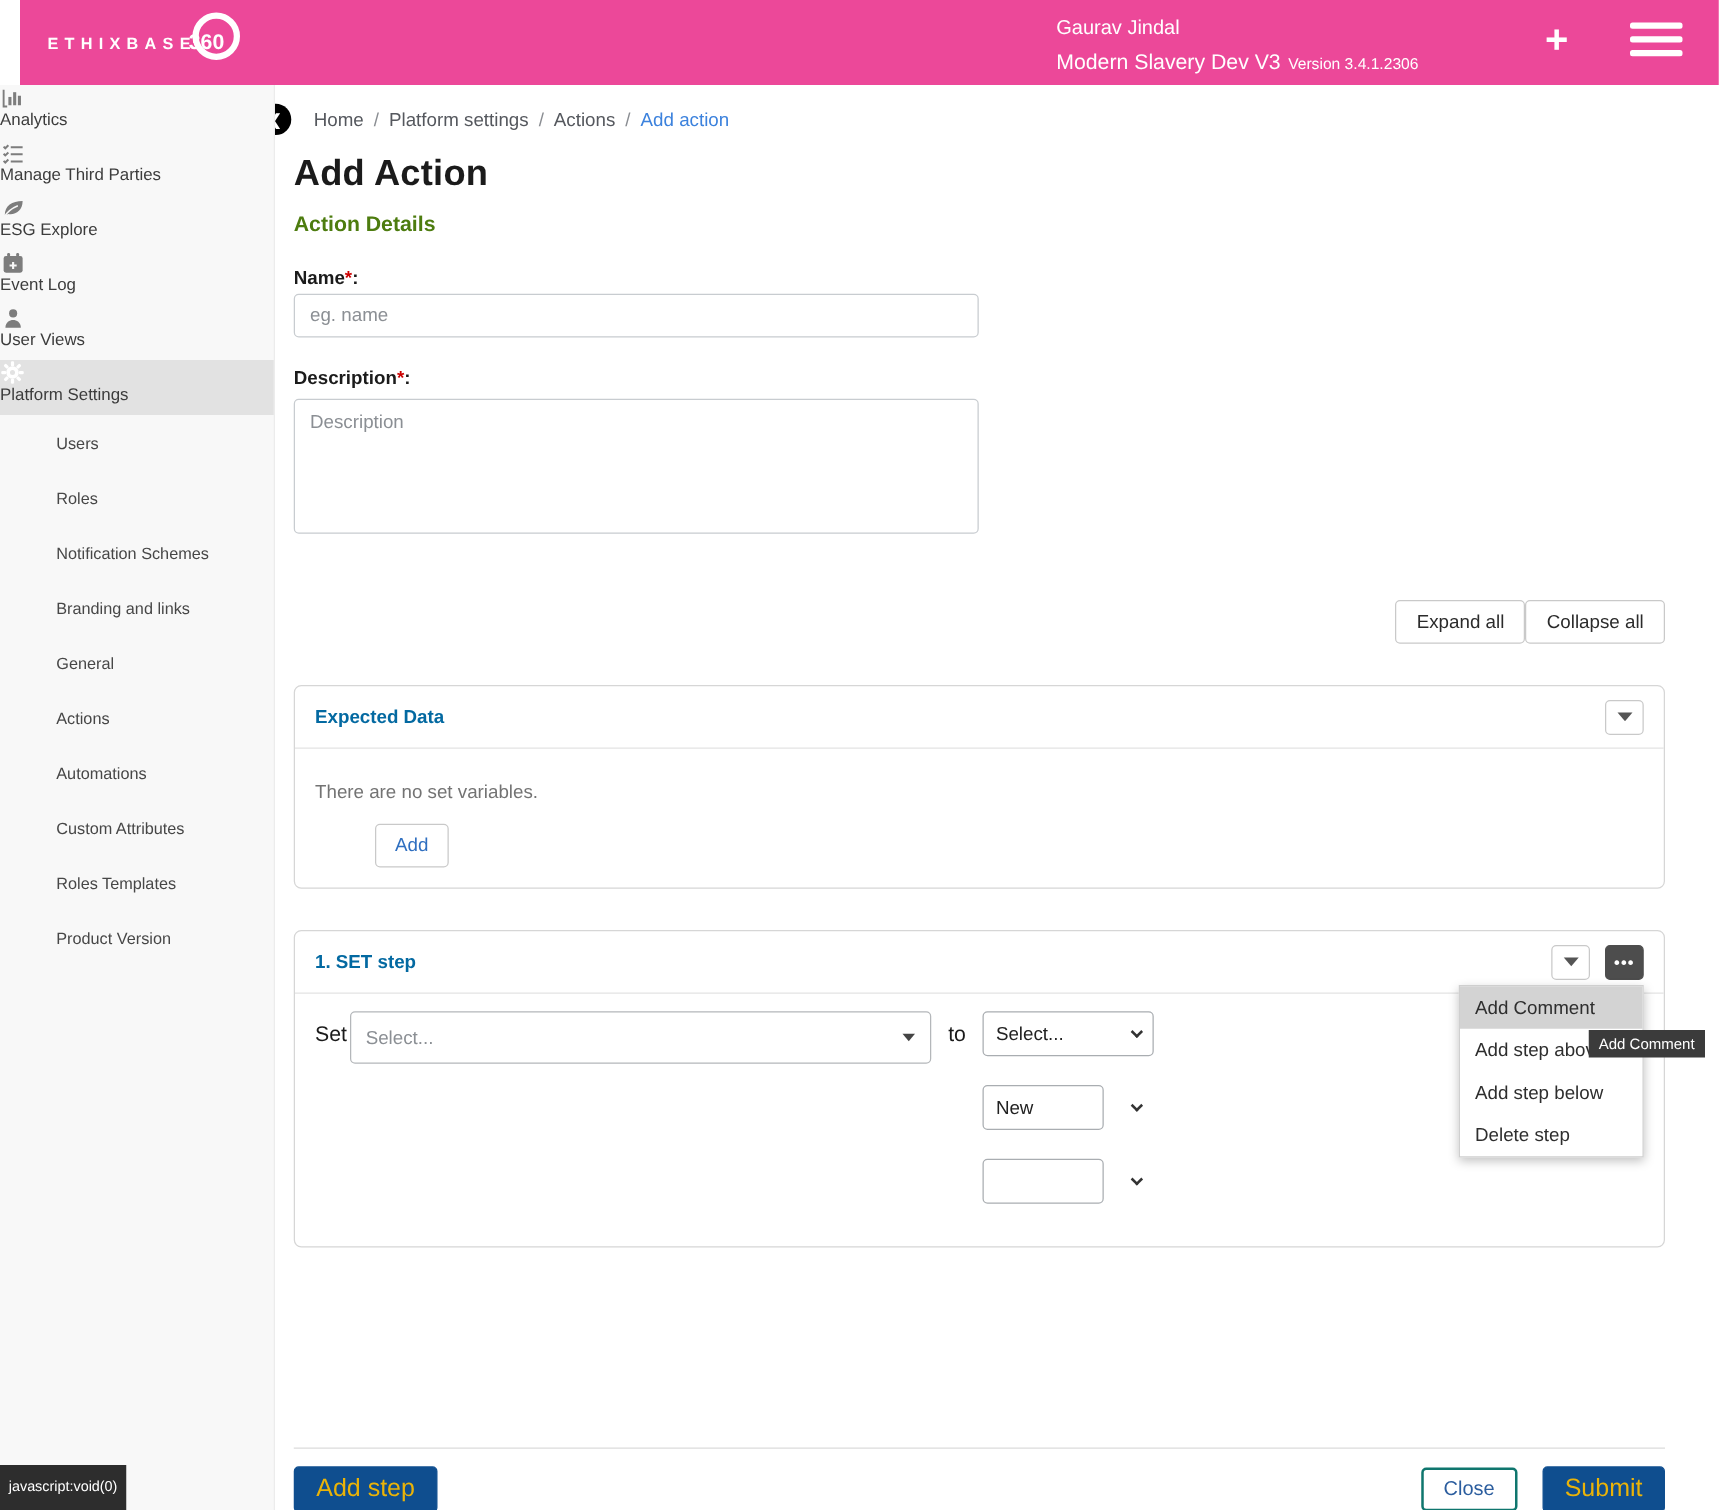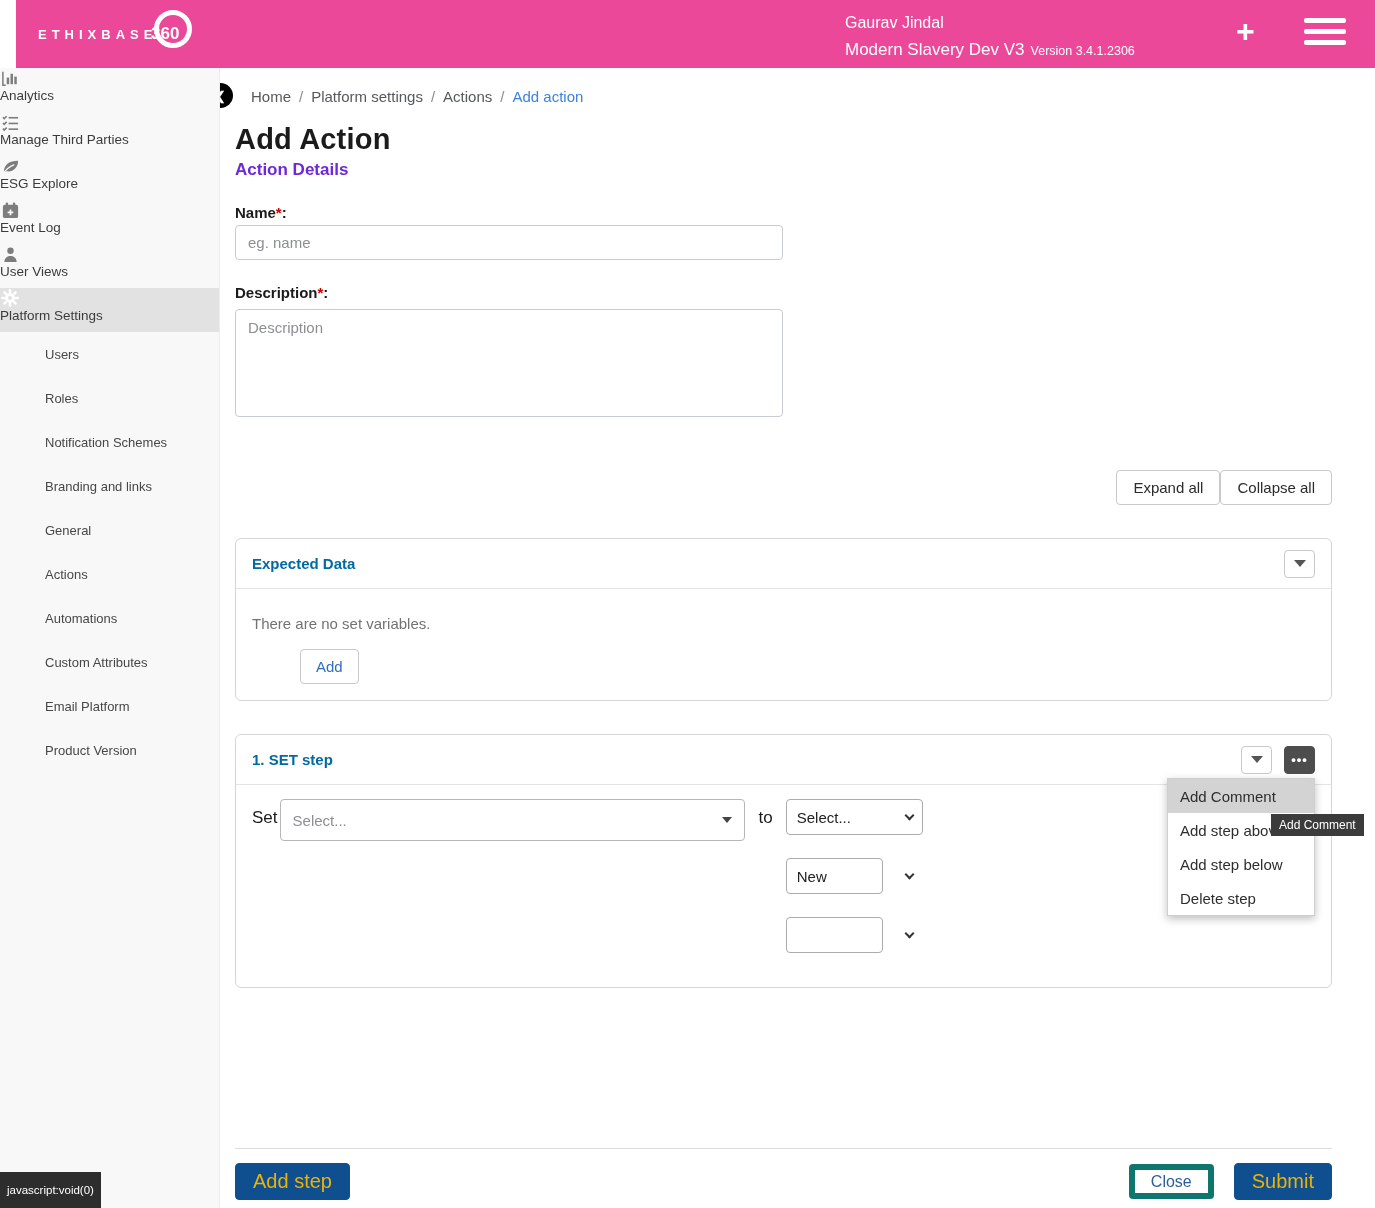--- a/index.html
+++ b/index.html
@@ -28,21 +28,21 @@
   .nav-sub { font-size:13px; color:#474747; height:44px; display:flex; align-items:center; padding-left:45px; cursor:pointer; }
 
   
   .main { position:absolute; top:68px; left:220px; width:1155px; bottom:0; background:#fff; padding:20px 43px 0 15px; }
   .back-btn { position:absolute; left:-12px; top:15px; width:25px; height:25px; background:#000; border-radius:50%; color:#fff; display:flex; align-items:center; justify-content:center; font-size:12px; font-weight:700; cursor:pointer; z-index:5; }
   .breadcrumb { margin-left:16px; font-size:15px; color:#55585e; display:flex; gap:8px; }
   .breadcrumb .crumb { cursor:pointer; }
   .breadcrumb .sep { color:#8a8d92; }
   .breadcrumb .current { color:#3c82dd; }
   .page-title { margin-top:18px; font-size:29px; font-weight:700; color:#1b1b1b; letter-spacing:.2px; }
-  .section-title { margin-top:4px; font-size:17px; font-weight:700; color:#6d28d9; }
+  .section-title { margin-top:14px; font-size:17px; font-weight:700; color:#4d7c0f; }
   .field-label { margin-top:24px; font-size:15px; font-weight:700; color:#1b1b1b; }
   .req { color:#c00; font-weight:700; }
   .text-input { margin-top:4px; width:548px; height:35px; border:1px solid #c8ccd0; border-radius:4px; font-size:15px; padding:0 12px; color:#333; font-family:"Liberation Sans",sans-serif; display:block; }
   .text-input::placeholder, textarea::placeholder { color:#8b8f94; }
   .textarea { margin-top:8px; width:548px; height:108px; border:1px solid #c8ccd0; border-radius:4px; font-size:15px; padding:9px 12px; color:#333; resize:none; font-family:"Liberation Sans",sans-serif; display:block; }
 
   .expand-row { margin-top:53px; display:flex; justify-content:flex-end; }
   .btn-light { background:#fff; border:1px solid #c9c9c9; border-radius:4px; height:35px; padding:0 16px; font-size:15px; color:#2b2b2b; cursor:pointer; font-family:"Liberation Sans",sans-serif; }
 
   .panel { margin-top:33px; border:1px solid #d6d6d6; border-radius:6px; background:#fff; position:relative; }
@@ -73,21 +73,21 @@
   
   .ctx-menu { position:absolute; top:43px; right:16px; width:148px; background:#fff; border:1px solid #cfcfcf; box-shadow:0 3px 8px rgba(0,0,0,.25); z-index:10; }
   .ctx-item { font-size:15px; color:#2e2e2e; padding:8px 12px; height:34px; display:flex; align-items:center; cursor:pointer; white-space:nowrap; }
   .ctx-item.hl { background:#d3d3d3; }
   .tooltip { position:absolute; left:1035px; top:79px; background:#3b3b3b; color:#fff; font-size:12px; padding:4px 8px; z-index:11; white-space:nowrap; }
 
   
   .footer-rule { margin-top:160px; border-top:1px solid #dcdcdc; }
   .footer-row { margin-top:14px; display:flex; align-items:center; }
   .btn-primary { background:#0f4e8f; color:#eab308; border:1px solid #0f4e8f; border-radius:4px; height:37px; padding:0 17px; font-size:20px; cursor:pointer; font-family:"Liberation Sans",sans-serif; }
-  .btn-close { margin-left:auto; background:#fff; border:6px solid #0f766e; border-radius:4px; height:35px; padding:0 16px; font-size:16px; color:#2b5d9e; cursor:pointer; margin-right:20px; font-family:"Liberation Sans",sans-serif; }
+  .btn-close { margin-left:auto; background:#fff; border:2px solid #0f766e; border-radius:4px; height:35px; padding:0 16px; font-size:16px; color:#2b5d9e; cursor:pointer; margin-right:20px; font-family:"Liberation Sans",sans-serif; }
 
   .statusbar { position:absolute; left:0; bottom:0; background:#2d2d2d; color:#fff; font-size:11.5px; padding:12px 7px; z-index:40; }
 
   .ico svg { display:block; }
 </style>
 </head>
 <body>
 
 <div class="app-header">
   <div class="logo">
@@ -198,21 +198,21 @@
   <div class="nav-sub">
       <span>Actions</span>
     </div>
   <div class="nav-sub">
       <span>Automations</span>
     </div>
   <div class="nav-sub">
       <span>Custom Attributes</span>
     </div>
   <div class="nav-sub">
-      <span>Email Platform</span>
+      <span>Roles Templates</span>
     </div>
   <div class="nav-sub">
       <span>Product Version</span>
     </div>
 </div>
 
 <div class="main">
   <div class="back-btn">❮</div>
 
   <div class="breadcrumb">

